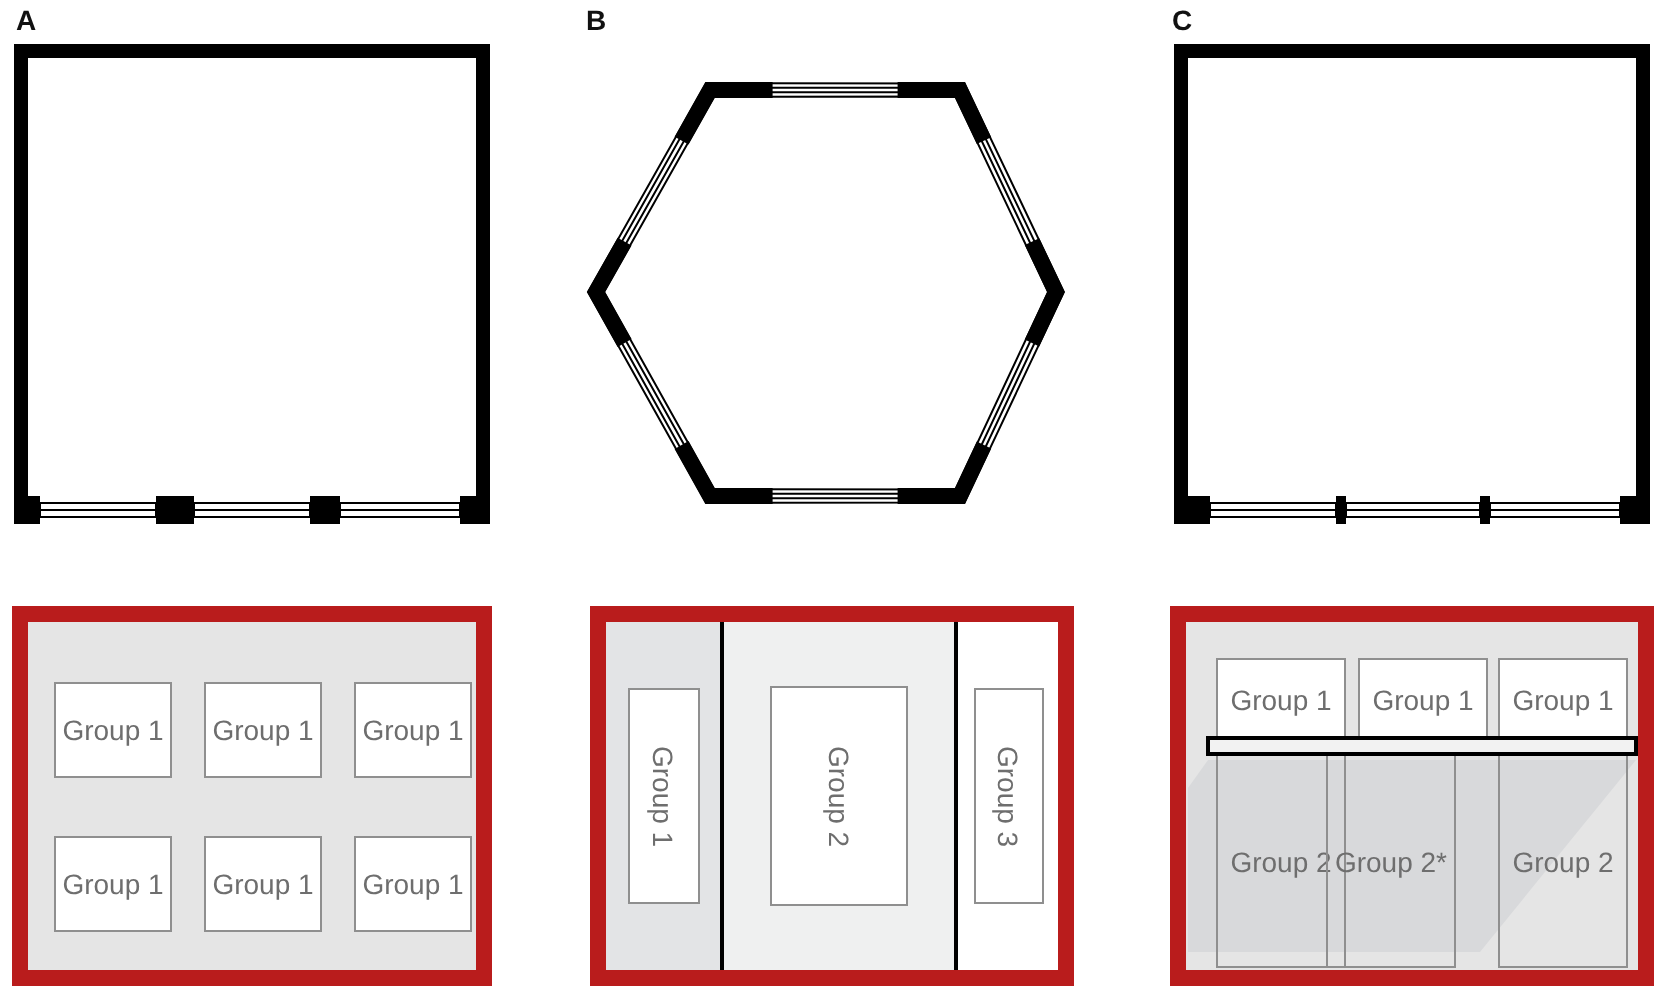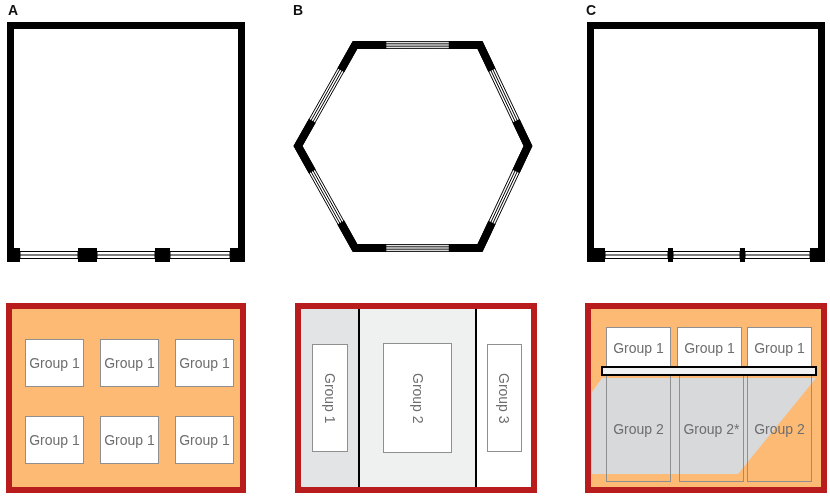--- a/index.html
+++ b/index.html
@@ -8,21 +8,21 @@
   .panel-label{position:absolute;font-size:14px;font-weight:bold;color:#111;line-height:1;}
   .plan{position:absolute;}
   .ws{stroke:var(--wall);fill:none;}
   .wfill{fill:var(--wall);stroke:none;}
   .win{fill:var(--window-fill);stroke:var(--wall);stroke-width:1;}
   .winline{stroke:var(--wall);stroke-width:1;}
   .hexline{stroke:var(--wall);stroke-width:1;fill:none;}
   .chev{stroke:var(--wall);stroke-width:8;fill:none;stroke-linejoin:miter;stroke-linecap:butt;}
 
   
-  .lrect{position:absolute;border:6px solid #b91c1c;background:#fdba74;box-sizing:border-box;}
+  .lrect{position:absolute;border:8px solid #b91c1c;background:#e5e5e5;box-sizing:border-box;}
   .gbox{border:1px solid var(--box-border);color:var(--box-text);font-size:14px;
         display:flex;align-items:center;justify-content:center;background:#fff;
         box-sizing:border-box;white-space:nowrap;}
 
   
   .agrid{position:absolute;left:6px;top:303px;width:240px;height:190px;}
   .agrid .inner{position:absolute;left:13px;top:30px;display:grid;
         grid-template-columns:repeat(3,59px);grid-auto-rows:48px;column-gap:16px;row-gap:29px;}
 
   
@@ -138,19 +138,19 @@
   </svg>
 
   <div class="lrect cwrap">
     <div class="cshade"></div>
 
     <div class="gbox cbox cg1" style="left:15px">Group 1</div>
     <div class="gbox cbox cg1" style="left:86px">Group 1</div>
     <div class="gbox cbox cg1" style="left:156px">Group 1</div>
 
     <div class="gbox cbox cg2" style="left:15px">Group 2</div>
-    <div class="gbox cbox cg2" style="left:88px">Group 2*</div>
+    <div class="gbox cbox cg2" style="left:70px">Group 2*</div>
     <div class="gbox cbox cg2" style="left:156px">Group 2</div>
 
     <div class="cbar"></div>
   </div>
 
 </div>
 
 </body></html>

